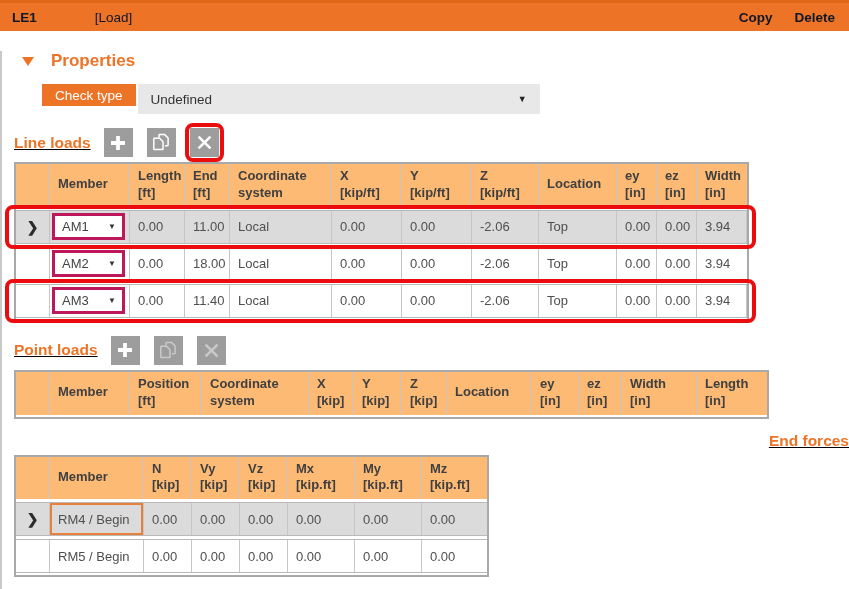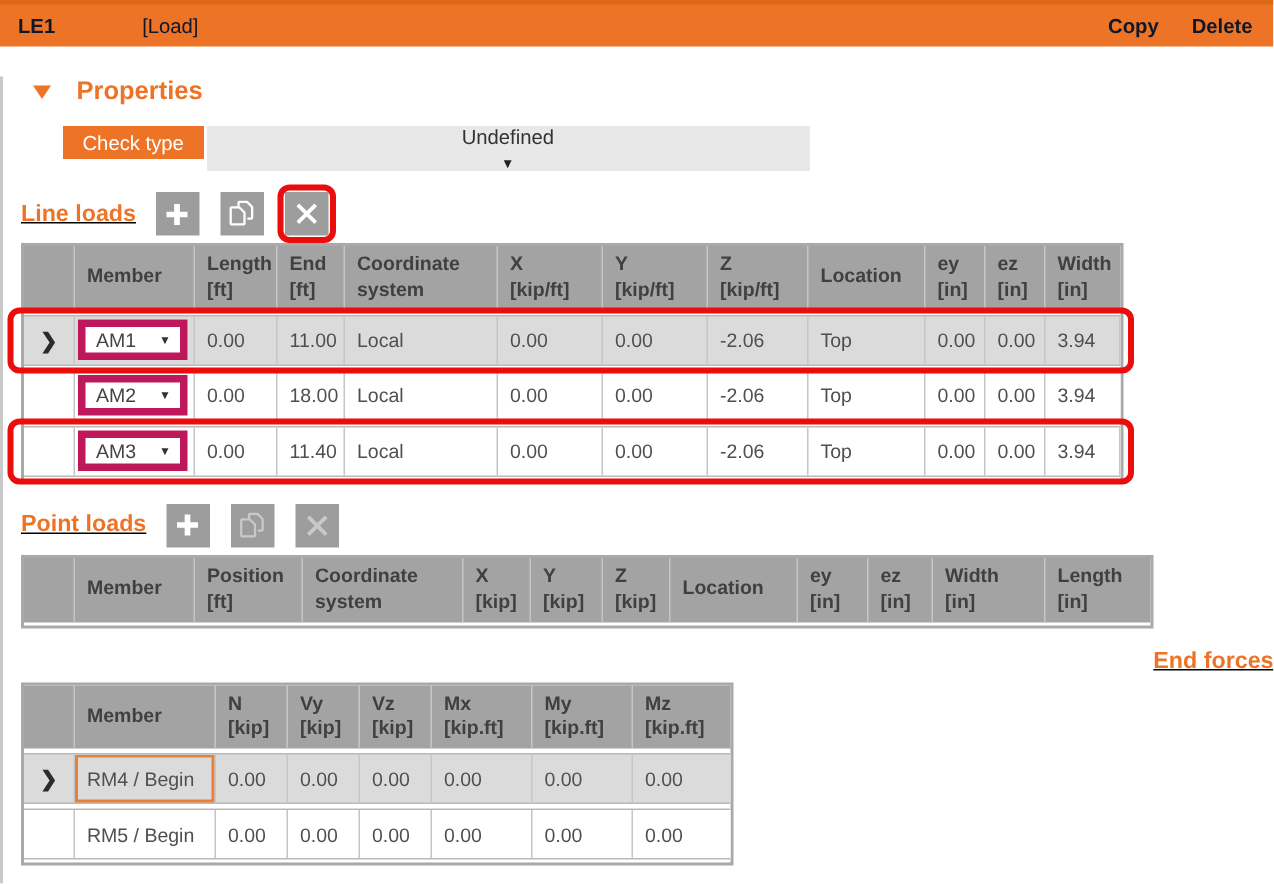--- a/index.html
+++ b/index.html
@@ -31,21 +31,21 @@
   .props-title { color:#ED7426; font-weight:bold; font-size:17px; margin-left:17px; }
 
   .check-row { margin-top:13px; margin-left:28px; display:flex; }
   .check-btn {
     background:#ED7426; color:#fff; height:22px; padding:0 13px; font-size:13.5px;
     display:flex; align-items:center; border:none; cursor:pointer;
   }
   .dropdown {
     width:376px; height:30px; background:#E8E8E8; margin-left:2px;
     display:flex; align-items:center; justify-content:space-between;
-    padding:0 13px; font-size:13.5px; color:#333; cursor:pointer;flex-direction:column;
+    padding:0 13px; font-size:13.5px; color:#333; cursor:pointer;
   }
   .dd-caret { font-size:9px; color:#222; }
 
   
   .section-head { display:flex; align-items:center;text-decoration:underline; }
   .section-title { color:#ED7426; font-weight:bold; font-size:15.5px; }
   .toolbar { display:flex; margin-left:13px; }
   .tool-btn {
     width:29px; height:29px; background:#9D9D9D; border:none; padding:0;
     display:flex; align-items:center; justify-content:center;
@@ -53,21 +53,21 @@
   }
   .tool-btn + .tool-btn { margin-left:14px; }
   .tool-btn.disabled { color:#C9C9C9; }
   .ring {
     position:absolute; left:-5px; top:-5px; right:-5px; bottom:-5px;
     border:4px solid #EB0D0D; border-radius:8px; pointer-events:none; z-index:6;
   }
 
   
   .grid-table { display:inline-block; border:2px solid #A9A9A9; background:#fff; padding-bottom:2px; vertical-align:top; }
-  .g-head { display:grid; background:#a3a3a3; }
+  .g-head { display:grid; background:#fdba74; }
   .g-head .hc {
     border-right:1px solid #C6C6C6; box-sizing:border-box; min-height:42px;
     padding:4px 4px 5px 8px; display:flex; flex-direction:column; justify-content:center;
     font-weight:bold; font-size:13px; color:#404040; line-height:1.3;
   }
   .g-head .hc:last-child { border-right:none; }
   .g-head .hc span { display:block; }
 
   .g-row {
     display:grid; margin-top:3px; height:34px; box-sizing:border-box;
@@ -77,21 +77,21 @@
   .g-row.selected { background:#DBDBDB; }
   .g-row .c {
     display:flex; align-items:center; padding-left:8px; box-sizing:border-box;
     border-right:1px solid #C6C6C6; font-size:13px; color:#4F4F4F; overflow:hidden;
   }
   .g-row .c:last-child { border-right:none; }
   .c.sel-c { justify-content:center; padding-left:0; color:#2B2B2B; font-size:13px; font-weight:bold; }
   .c.member-c { padding-left:2px; padding-right:4px; }
 
   .mselect {
-    background:#fff; border:5px solid #be185d; height:27px; flex:1;
+    background:#fff; border:3px solid #be185d; height:27px; flex:1;
     display:flex; align-items:center; justify-content:space-between;
     padding:0 6px 0 7px; font-size:13px; color:#444; box-sizing:border-box; cursor:pointer;
   }
   .msel-caret { font-size:8px; color:#333; margin-left:4px; }
 
   .row-ring {
     position:absolute; left:-11px; right:-9px; top:-6px; bottom:-6px;
     border:4px solid #EB0D0D; border-radius:8px; pointer-events:none; z-index:5;
   }
 

